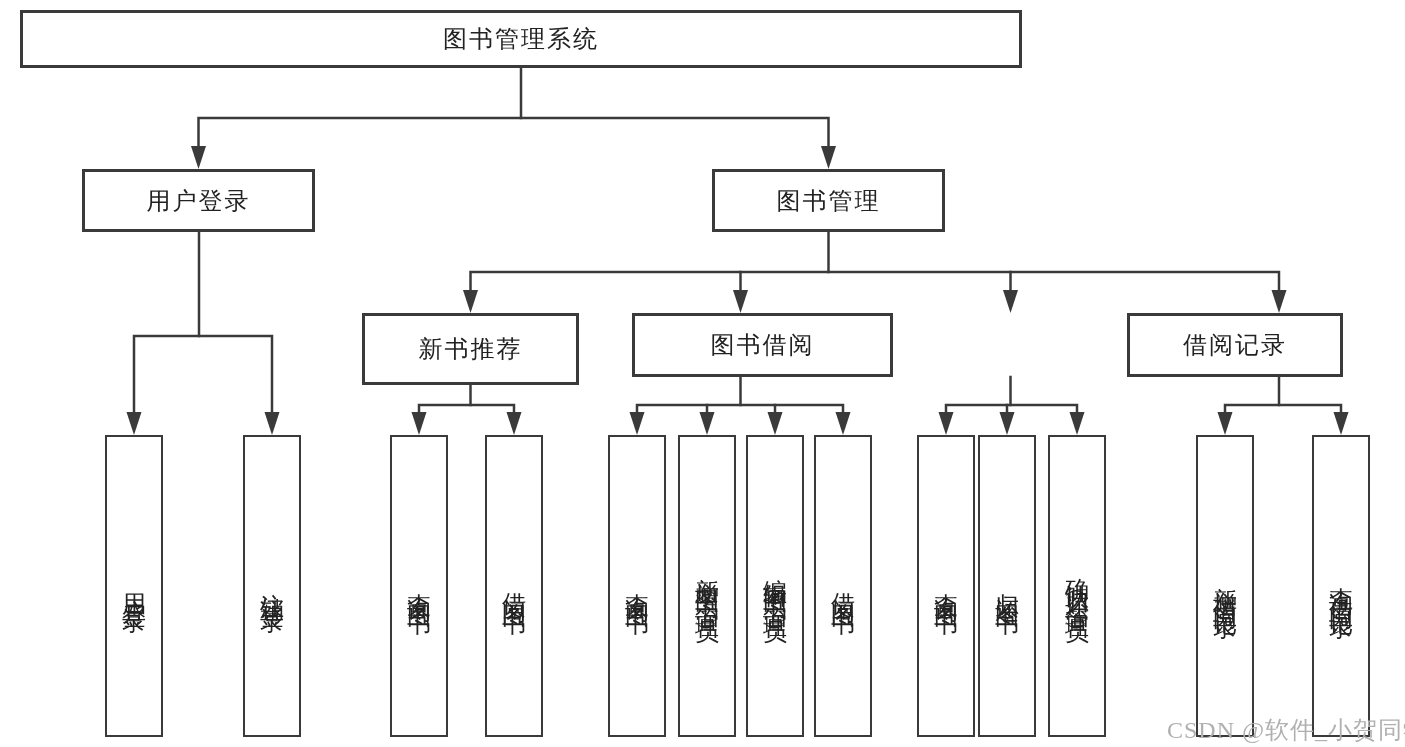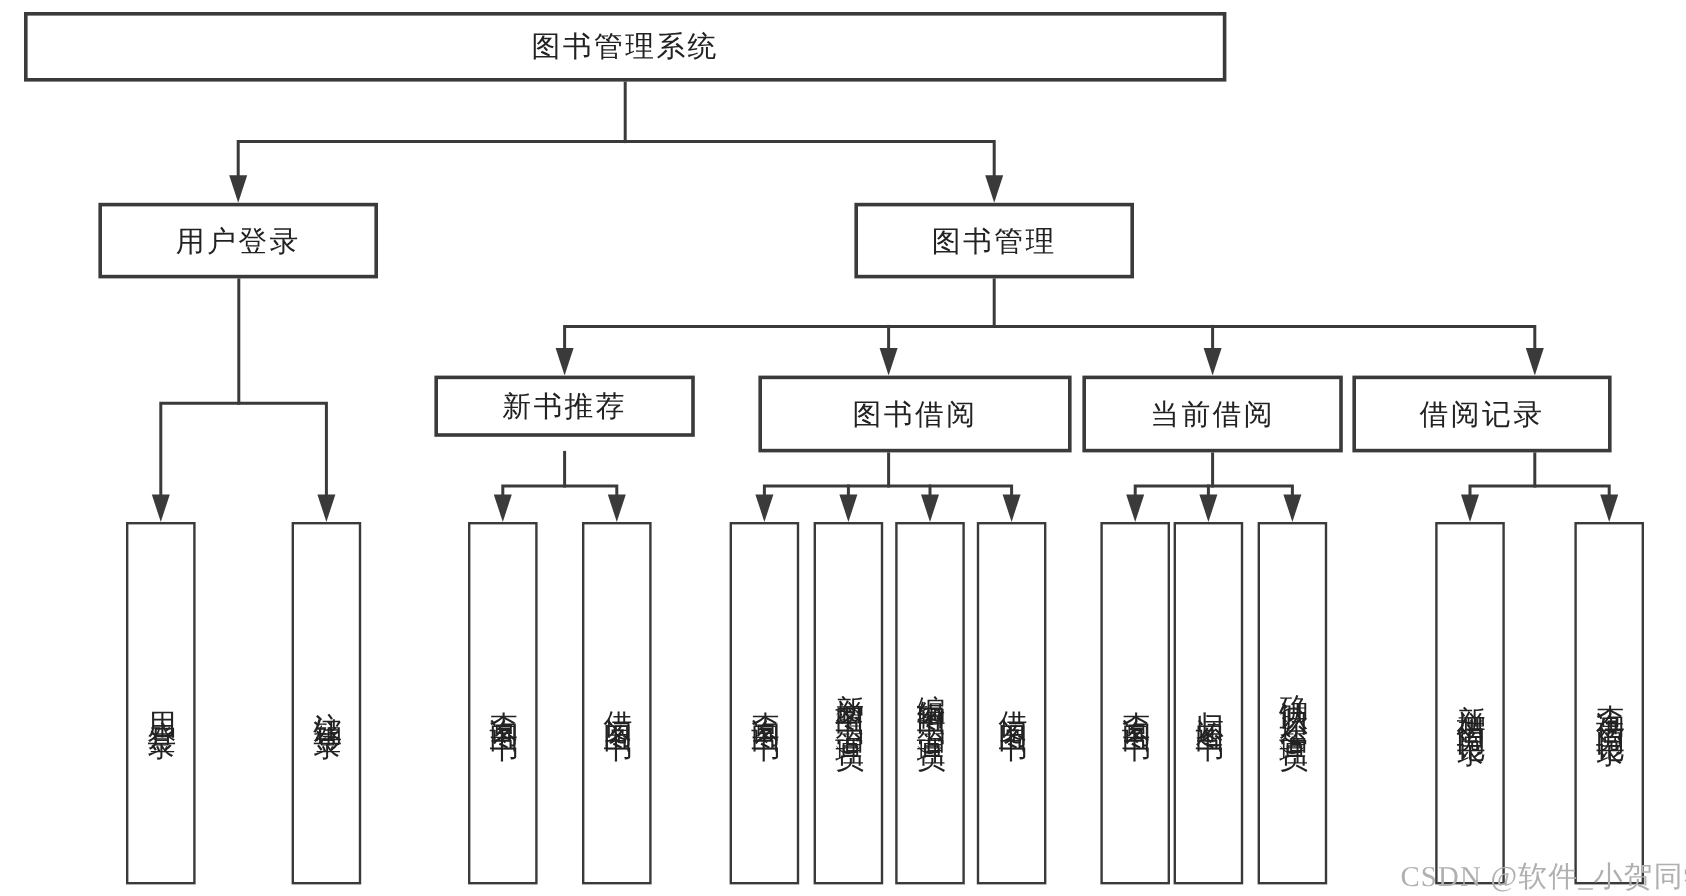--- a/index.html
+++ b/index.html
@@ -99,23 +99,22 @@
     <path class="cline" d="M1225 413 L1225 405 L1341 405 L1341 413"></path>
     <polygon class="arrow" points="1217.5,412 1232.5,412 1225,435"></polygon>
     <polygon class="arrow" points="1333.5,412 1348.5,412 1341,435"></polygon>
   </svg>
 
   <div class="node" style="left:20px;top:10px;width:1002px;height:58px;">图书管理系统</div>
 
   <div class="node" style="left:82px;top:169px;width:233px;height:63px;">用户登录</div>
   <div class="node" style="left:712px;top:169px;width:233px;height:63px;">图书管理</div>
 
-  <div class="node" style="left:362px;top:313px;width:217px;height:51px;">新书推荐</div>
+  <div class="node" style="left:362px;top:313px;width:217px;height:72px;">新书推荐</div>
   <div class="node" style="left:632px;top:313px;width:261px;height:64px;">图书借阅</div>
-  <div class="node" style="left:902px;top:313px;width:217px;height:64px;">当前借阅</div>
   <div class="node" style="left:1127px;top:313px;width:216px;height:64px;">借阅记录</div>
 
   <div class="node leaf" style="left:105px;top:435px;width:58px;height:302px;">用户登录</div>
   <div class="node leaf" style="left:243px;top:435px;width:58px;height:302px;">注销登录</div>
 
   <div class="node leaf" style="left:390px;top:435px;width:58px;height:302px;">查询图书</div>
   <div class="node leaf" style="left:485px;top:435px;width:58px;height:302px;">借阅图书</div>
 
   <div class="node leaf" style="left:608px;top:435px;width:58px;height:302px;">查询图书</div>
   <div class="node leaf" style="left:678px;top:435px;width:58px;height:302px;">新增图书（管理员）</div>

